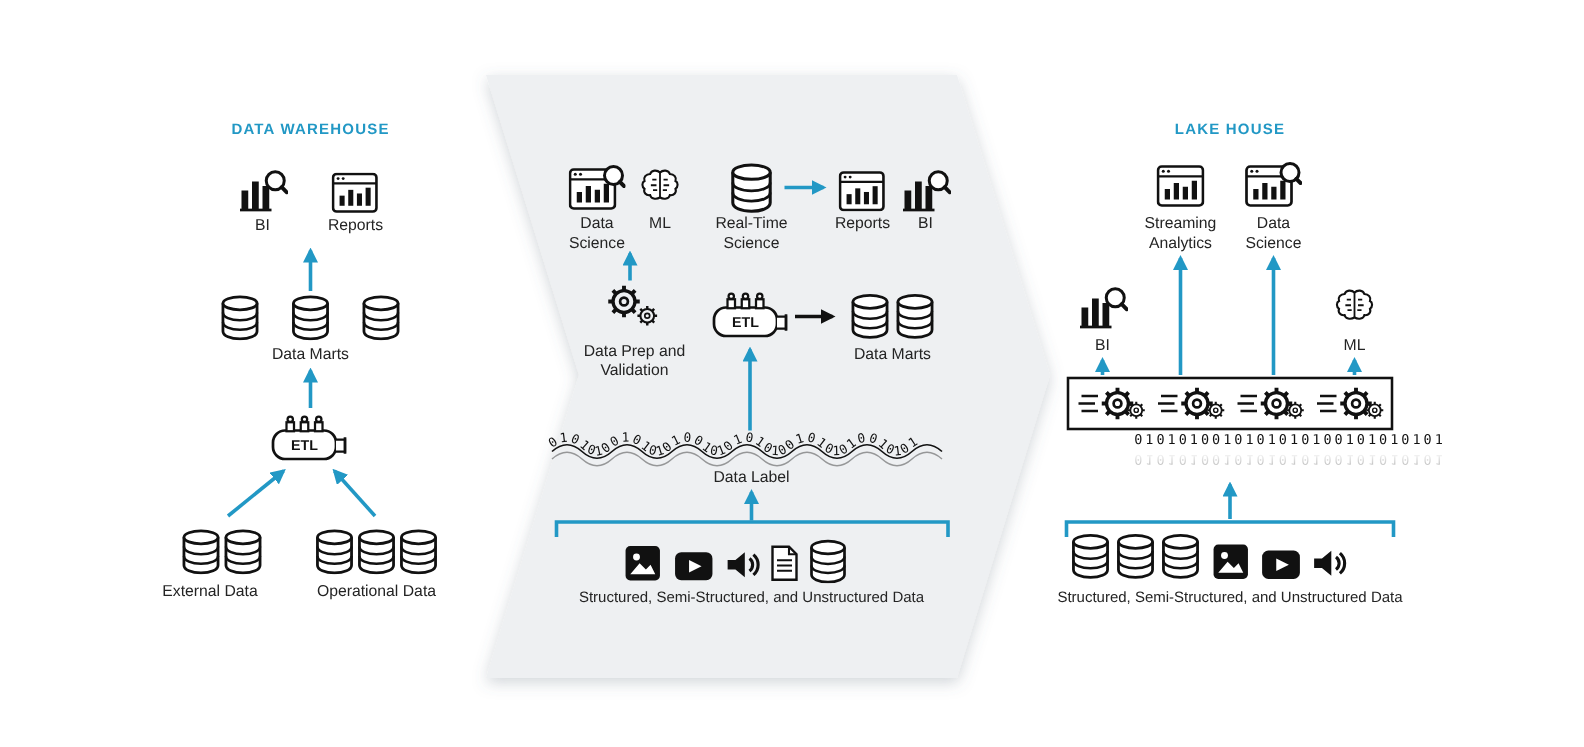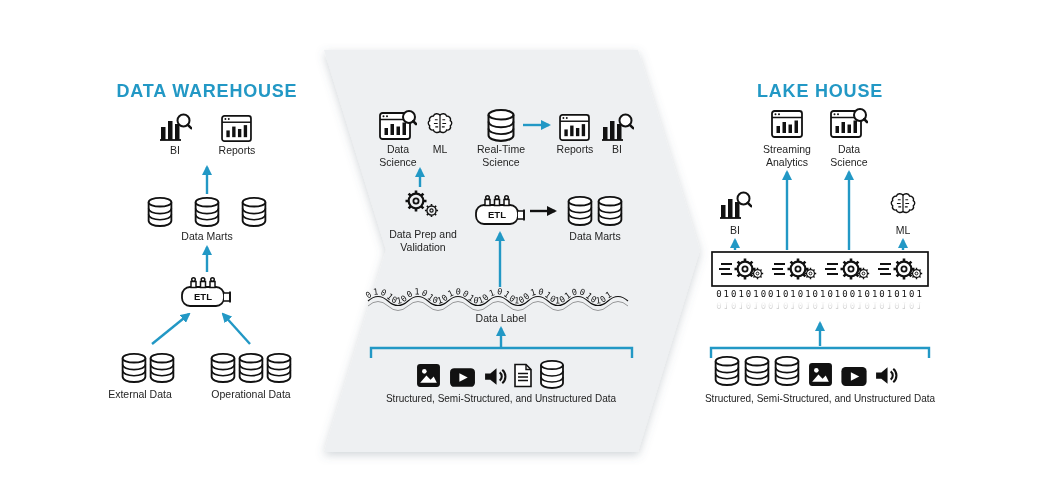--- a/index.html
+++ b/index.html
@@ -1,24 +1,24 @@
 <!DOCTYPE html>
 <html><head>
 <meta charset="utf-8">
 <style>
   html,body{margin:0;padding:0;background:#fff;}
   .canvas{position:relative;width:1056px;height:498px;background:#fff;overflow:hidden;
           font-family:"Liberation Sans",sans-serif;}
   .canvas > svg{position:absolute;left:0;top:0;}
-  .title{position:absolute;font-weight:bold;font-size:18px;letter-spacing:.8px;
+  .title{position:absolute;font-weight:bold;font-size:10px;letter-spacing:.8px;
          color:#2298c5;text-align:center;line-height:1;}
   .lbl{position:absolute;font-size:10.5px;line-height:1.25;color:#242424;text-align:center;}
   .src{font-size:10px;}
   .bin{position:absolute;font-family:"DejaVu Sans Mono",monospace;font-size:9px;
-       letter-spacing:2px;color:#111;text-align:center;white-space:nowrap;overflow:hidden;}
+       letter-spacing:2px;color:#111;text-align:center;white-space:nowrap;overflow:hidden;margin-left:40px;}
   .bin.refl{transform:scaleY(-1);opacity:.22;filter:blur(.5px);
        -webkit-mask-image:linear-gradient(to top,transparent 15%,#000 90%);
        mask-image:linear-gradient(to top,transparent 15%,#000 90%);}
   .arr-b{stroke:#2298c5;stroke-width:2.4;fill:none;}
   .arr-k{stroke:#111;stroke-width:2.4;fill:none;}
   .bracket{stroke:#2298c5;stroke-width:2.4;fill:none;}
   .etl-txt{font-family:"Liberation Sans",sans-serif;font-size:9.5px;font-weight:bold;fill:#111;}
   .wave-digits{font-family:"DejaVu Sans Mono",monospace;font-size:8.5px;letter-spacing:1.4px;fill:#111;}
 </style>
 </head>

